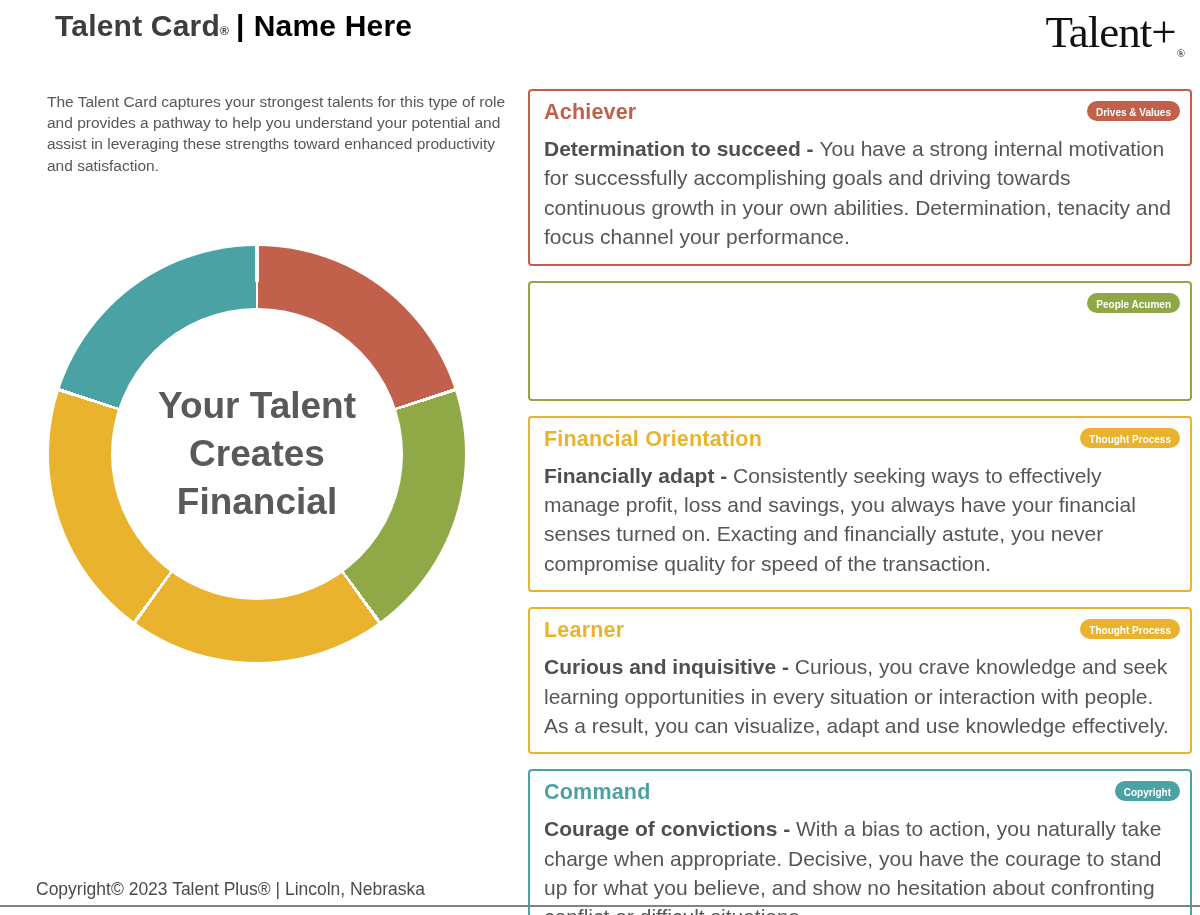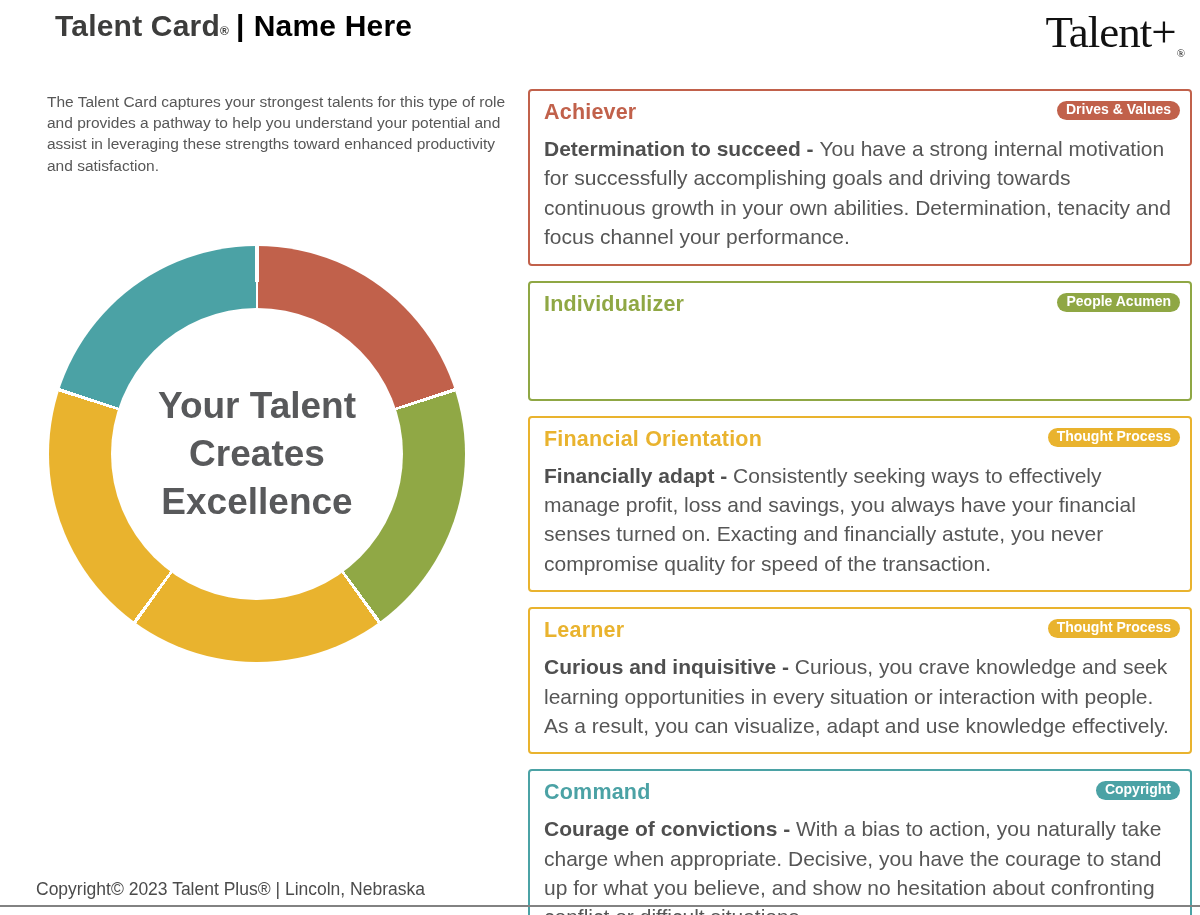--- a/index.html
+++ b/index.html
@@ -42,21 +42,21 @@
   
   .cards { position:absolute; left:528px; top:89px; width:664px; }
   .card {
     position:relative; border:2px solid #999; border-radius:4px;
     padding:9px 12px 12px 14px; margin-bottom:15px; background:#fff;
     min-height:120px;
   }
   .card-title { font-size:21.5px; font-weight:bold; letter-spacing:0.2px; }
   .card-badge {
     position:absolute; top:10px; right:10px; color:#fff; font-weight:bold;
-    font-size:14px; padding:0 9px 3px; border-radius:10px; white-space:nowrap;
+    font-size:10px; padding:6px 9px 3px; border-radius:10px; white-space:nowrap;
   }
   .card-body {
     margin-top:9px; font-size:21px; line-height:1.4; color:#565656; width:632px;
   }
   .card-body .lead { font-weight:bold; color:#4f4f4f; }
   
   .footer-text {
     position:absolute; left:36px; top:879px; font-size:17.5px; color:#4b4b4b;
     white-space:nowrap;
   }
@@ -76,34 +76,33 @@
 </div>
 
 <p class="intro">The Talent Card captures your strongest talents for this type of role and provides a pathway to help you understand your potential and assist in leveraging these strengths toward enhanced productivity and satisfaction.</p>
 
 <div class="donut-wrap">
   <div class="donut" id="donut" style="background: conic-gradient(rgb(255, 255, 255) 0deg, rgb(255, 255, 255) 0.5deg, rgb(193, 97, 75) 0.5deg, rgb(193, 97, 75) 71.5deg, rgb(255, 255, 255) 71.5deg, rgb(255, 255, 255) 72deg, rgb(255, 255, 255) 72deg, rgb(255, 255, 255) 72.5deg, rgb(144, 168, 69) 72.5deg, rgb(144, 168, 69) 143.5deg, rgb(255, 255, 255) 143.5deg, rgb(255, 255, 255) 144deg, rgb(255, 255, 255) 144deg, rgb(255, 255, 255) 144.5deg, rgb(233, 179, 46) 144.5deg, rgb(233, 179, 46) 215.5deg, rgb(255, 255, 255) 215.5deg, rgb(255, 255, 255) 216deg, rgb(255, 255, 255) 216deg, rgb(255, 255, 255) 216.5deg, rgb(233, 179, 46) 216.5deg, rgb(233, 179, 46) 287.5deg, rgb(255, 255, 255) 287.5deg, rgb(255, 255, 255) 288deg, rgb(255, 255, 255) 288deg, rgb(255, 255, 255) 288.5deg, rgb(75, 162, 165) 288.5deg, rgb(75, 162, 165) 359.5deg, rgb(255, 255, 255) 359.5deg, rgb(255, 255, 255) 360deg);">
     <div class="donut-hole">
       <div class="donut-center">
         <div>Your Talent</div>
         <div>Creates</div>
-        <div>Excellence</div>
+        <div>Financial</div>
       </div>
     </div>
   </div>
 </div>
 
 <div class="cards">
   <div class="card" style="border-color: rgb(193, 97, 75);">
     <div class="card-title" style="color: rgb(193, 97, 75);">Achiever</div>
     <div class="card-badge" style="background: rgb(193, 97, 75);">Drives &amp; Values</div>
     <div class="card-body"><span class="lead">Determination to succeed - </span><span>You have a strong internal motivation for successfully accomplishing goals and driving towards continuous growth in your own abilities. Determination, tenacity and focus channel your performance.</span></div>
   </div>
   <div class="card" style="border-color: rgb(143, 167, 68);">
-    <div class="card-title" style="color: rgb(143, 167, 68);">Individualizer</div>
     <div class="card-badge" style="background: rgb(143, 167, 68);">People Acumen</div>
   </div>
   <div class="card" style="border-color: rgb(233, 179, 46);">
     <div class="card-title" style="color: rgb(233, 179, 46);">Financial Orientation</div>
     <div class="card-badge" style="background: rgb(233, 179, 46);">Thought Process</div>
     <div class="card-body"><span class="lead">Financially adapt - </span><span>Consistently seeking ways to effectively manage profit, loss and savings, you always have your financial senses turned on. Exacting and financially astute, you never compromise quality for speed of the transaction.</span></div>
   </div>
   <div class="card" style="border-color: rgb(233, 179, 46);">
     <div class="card-title" style="color: rgb(233, 179, 46);">Learner</div>
     <div class="card-badge" style="background: rgb(233, 179, 46);">Thought Process</div>

